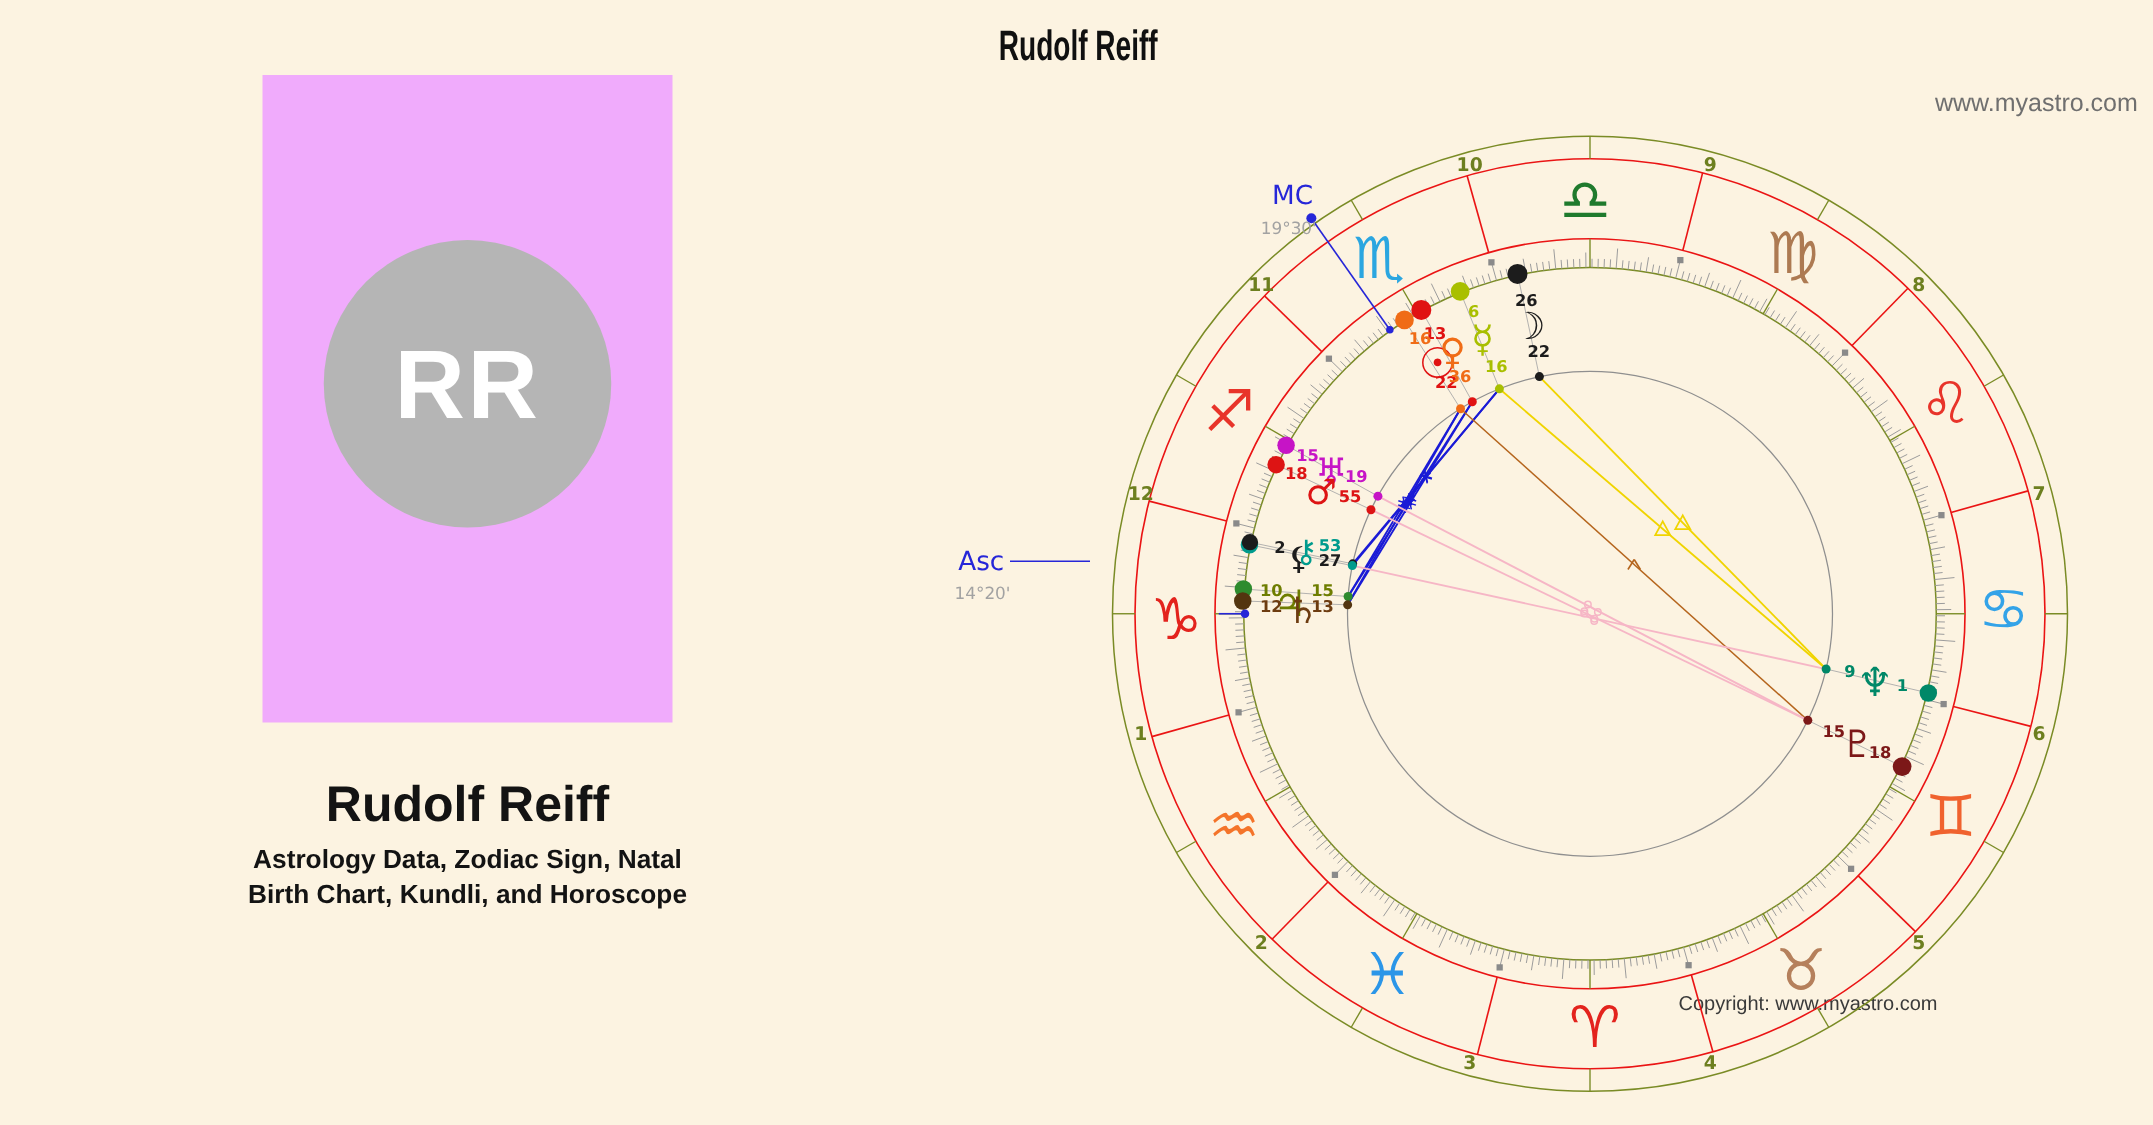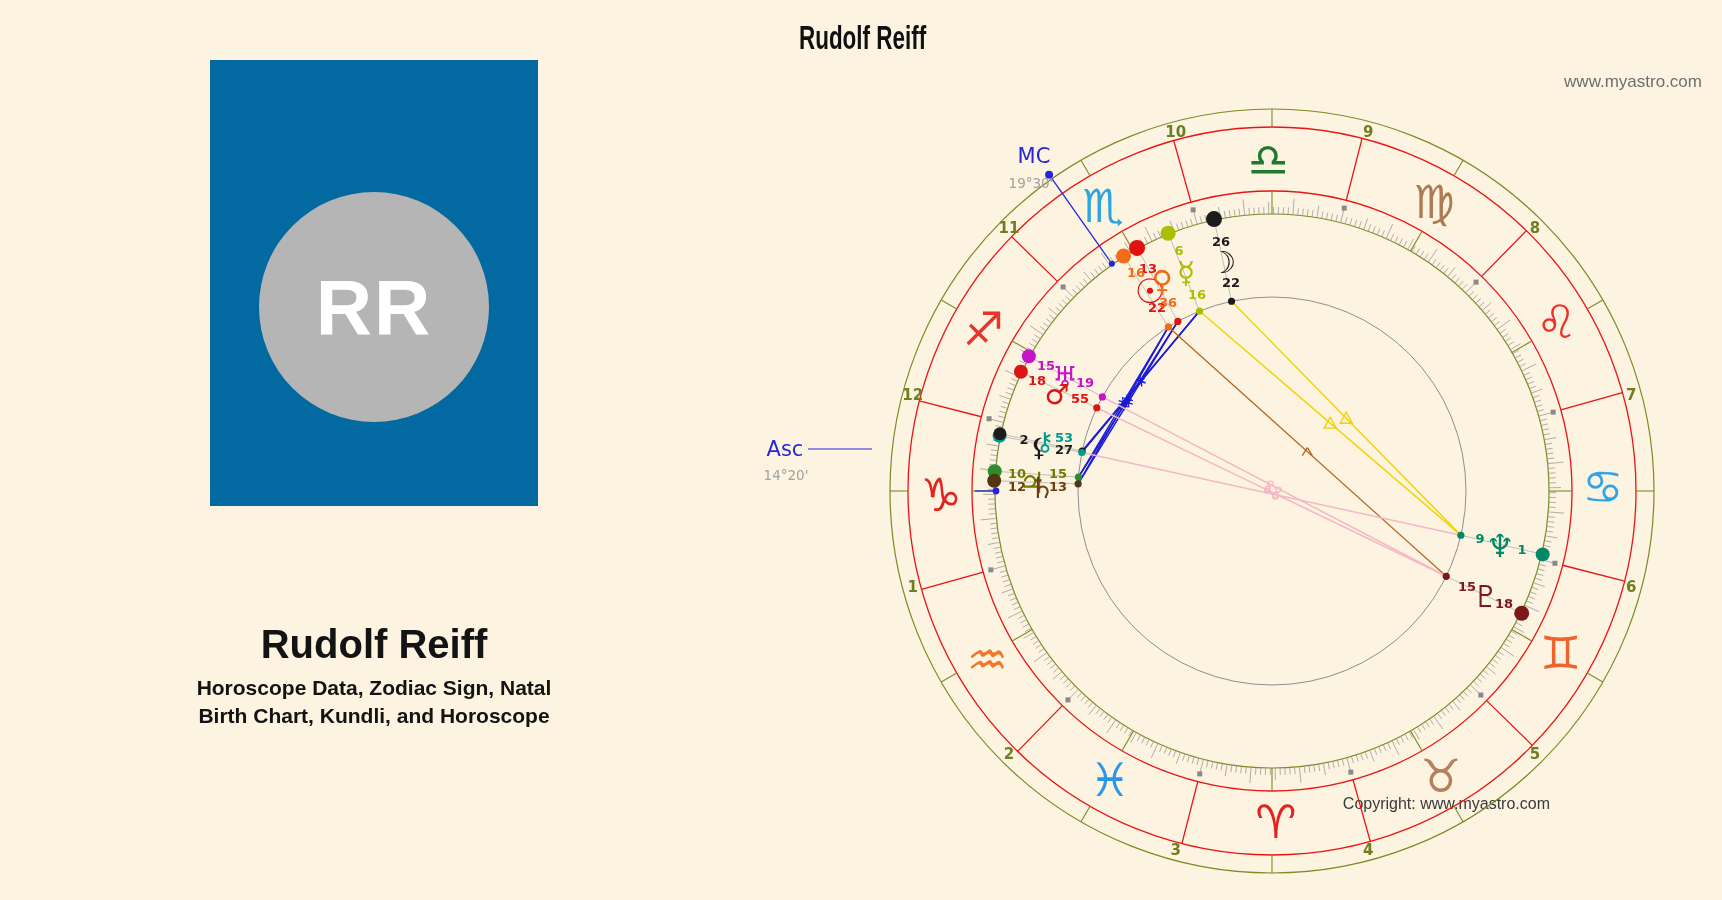--- a/index.html
+++ b/index.html
@@ -2,52 +2,52 @@
 <html><head>
 <meta charset="utf-8">
 <style>
   html,body{margin:0;padding:0;background:#fcf3e1;}
   #page{position:relative;width:1722px;height:900px;background:#fcf3e1;overflow:hidden;
         font-family:"Liberation Sans", sans-serif;}
   .abs{position:absolute;}
   #page-title{left:799px;top:18px;font-size:34px;font-weight:bold;color:#101010;
               transform:scaleX(.66);transform-origin:left top;white-space:nowrap;letter-spacing:0px;}
   
-  #profile-panel{left:210px;top:60px;width:328px;height:446px;background:#0369a1;}
+  #profile-panel{left:210px;top:60px;width:328px;height:518px;background:#f0abfc;}
   #initials-circle{left:259px;top:192px;width:230px;height:230px;border-radius:50%;
                    background:#b5b5b5;display:flex;align-items:center;justify-content:center;}
   #initials{font-size:78px;font-weight:bold;color:#ffffff;letter-spacing:2px;}
   #profile-name{left:130px;top:622px;width:488px;text-align:center;font-size:40px;font-weight:bold;color:#131313;}
   .subline{left:130px;width:488px;text-align:center;font-size:21px;font-weight:bold;color:#131313;}
   #sub1{top:676px;} #sub2{top:704px;}
   
   #logo{left:1542px;top:11px;width:176px;height:57px;}
   #logo-ellipse{position:absolute;left:0;top:0;width:176px;height:57px;background:#f7a600;border-radius:50%;}
   #logo-white{position:absolute;left:7px;top:11px;width:84px;height:33px;background:#ffffff;border-radius:50%;}
   #logo-my{position:absolute;left:42px;top:13px;font-size:26px;font-weight:bold;color:#111;}
   #logo-astro{position:absolute;left:88px;top:13px;font-size:26px;font-weight:bold;color:#111;}
-  #logo-url{left:1548px;top:72px;width:154px;text-align:right;font-size:17px;color:#6f6f6f;}
+  #logo-url{left:1548px;top:72px;width:154px;text-align:left;font-size:20px;color:#6f6f6f;}
   #copyright{left:1320px;top:795px;width:230px;text-align:right;font-size:16px;color:#3a3a3a;}
   svg text{font-family:"DejaVu Sans", sans-serif;}
 </style>
 </head>
 <body>
 
 <div id="page">
 
   <div class="abs" id="page-title">Rudolf Reiff</div>
 
   <div class="abs" id="profile-panel">
     <div class="abs" id="initials-circle" style="left:49px;top:132px;">
       <span id="initials">RR</span>
     </div>
   </div>
 
   <div class="abs" id="profile-name">Rudolf Reiff</div>
-  <div class="abs subline" id="sub1">Horoscope Data, Zodiac Sign, Natal</div>
+  <div class="abs subline" id="sub1">Astrology Data, Zodiac Sign, Natal</div>
   <div class="abs subline" id="sub2">Birth Chart, Kundli, and Horoscope</div>
 
   <div class="abs" id="logo-url">www.myastro.com</div>
 
   <div class="abs" id="copyright">Copyright: www.myastro.com</div>
 
   <svg id="chart" class="abs" style="left:0;top:0" width="1722" height="900" viewBox="0 0 1722 900">
       <circle cx="1272" cy="491" r="382" fill="none" stroke="#7a8b25" stroke-width="1.2"></circle>
       <circle cx="1272" cy="491" r="364" fill="none" stroke="#ea1414" stroke-width="1.3"></circle>
       <circle cx="1272" cy="491" r="300" fill="none" stroke="#ea1414" stroke-width="1.3"></circle>

